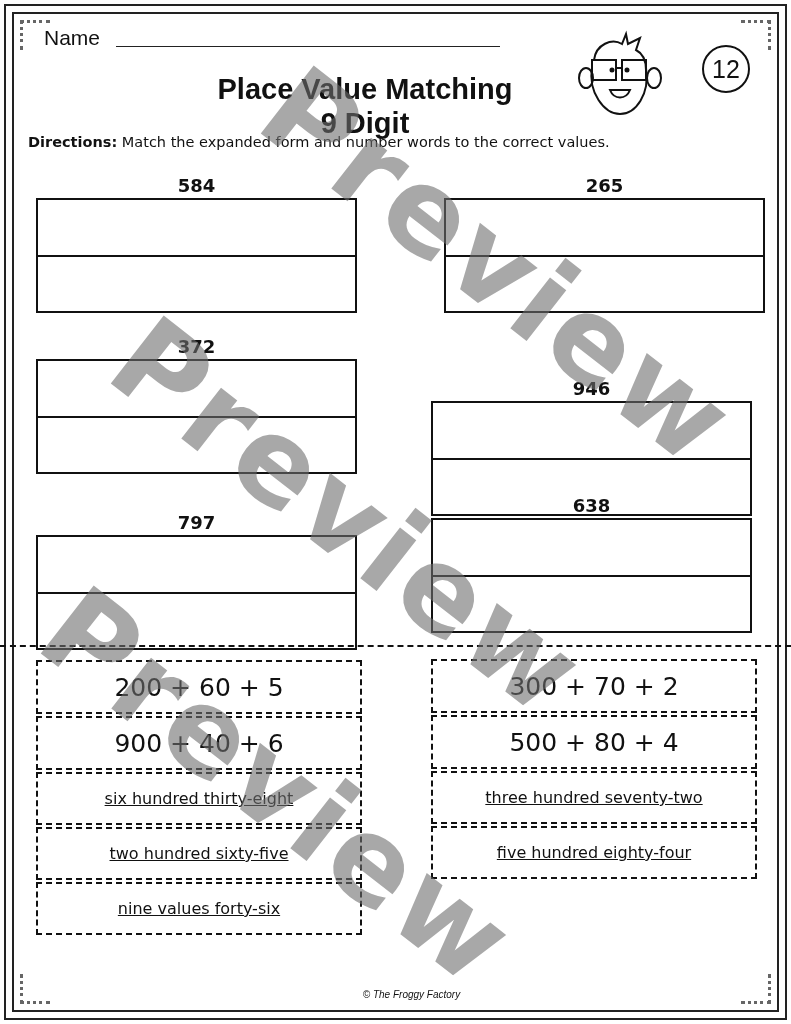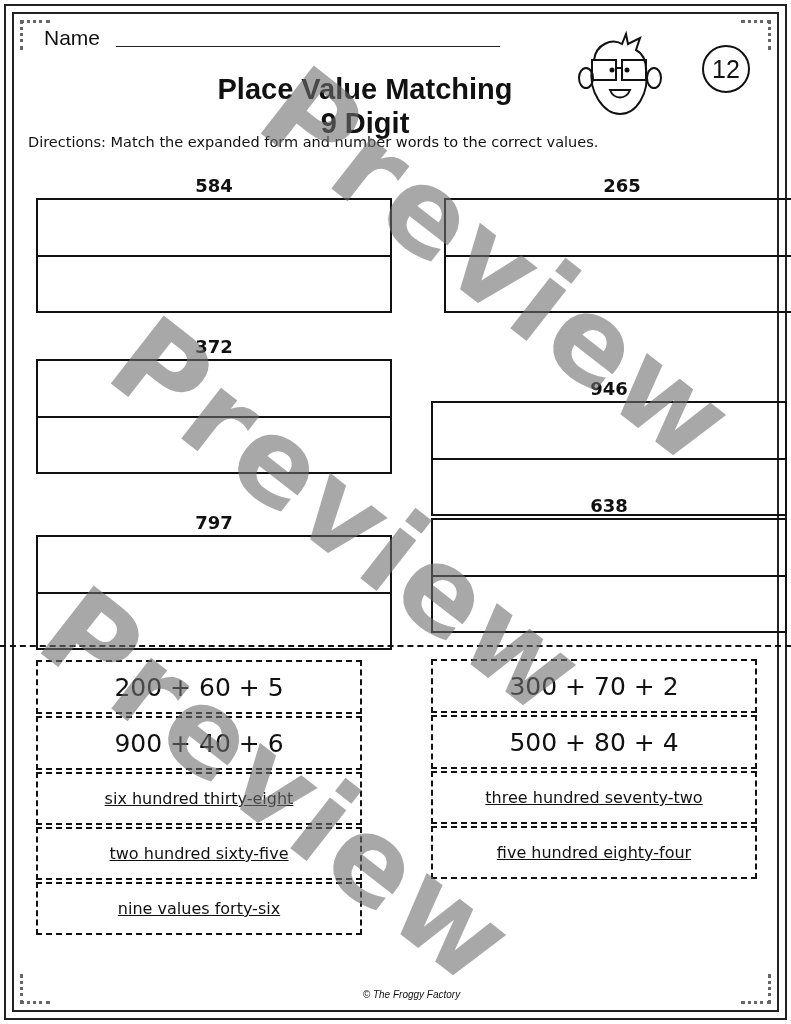--- a/index.html
+++ b/index.html
@@ -21,23 +21,23 @@
 
   .title { position: absolute; left: 150px; top: 72px; width: 430px; text-align: center;
            font-family: "Liberation Sans", sans-serif; font-weight: bold; font-size: 29px; line-height: 34px; }
 
   .face { position: absolute; left: 574px; top: 30px; width: 90px; height: 90px; }
   .page-num { position: absolute; left: 702px; top: 45px; width: 48px; height: 48px; border: 2.5px solid #111;
               border-radius: 50%; font-family: "Liberation Sans", sans-serif; font-size: 25px;
               display: flex; align-items: center; justify-content: center; }
 
   .directions { position: absolute; left: 28px; top: 134px; font-size: 14.5px; font-family: "DejaVu Sans", sans-serif; }
-  .directions b { font-weight: normal; }
+  .directions b { font-weight: bold; }
 
-  .target { position: absolute; width: 356px; }
+  .target { position: absolute; width: 321px; }
   .target-label { text-align: center; font-weight: bold; font-size: 18px; height: 24px; line-height: 24px; }
   .target-box { border: 2.5px solid #111; height: 115px; display: flex; flex-direction: column; }
   .target-slot { flex: 1; }
   .target-slot + .target-slot { border-top: 2.5px solid #111; }
 
   .cut-line { position: absolute; left: 0; top: 645px; width: 791px; border-top: 2.5px dashed #111; }
 
   .card-col { position: absolute; width: 326px; }
   .card { border: 2.5px dashed #111; height: 54px; display: flex; align-items: center; justify-content: center;
           font-size: 25px; white-space: nowrap; margin-bottom: 2px; }

